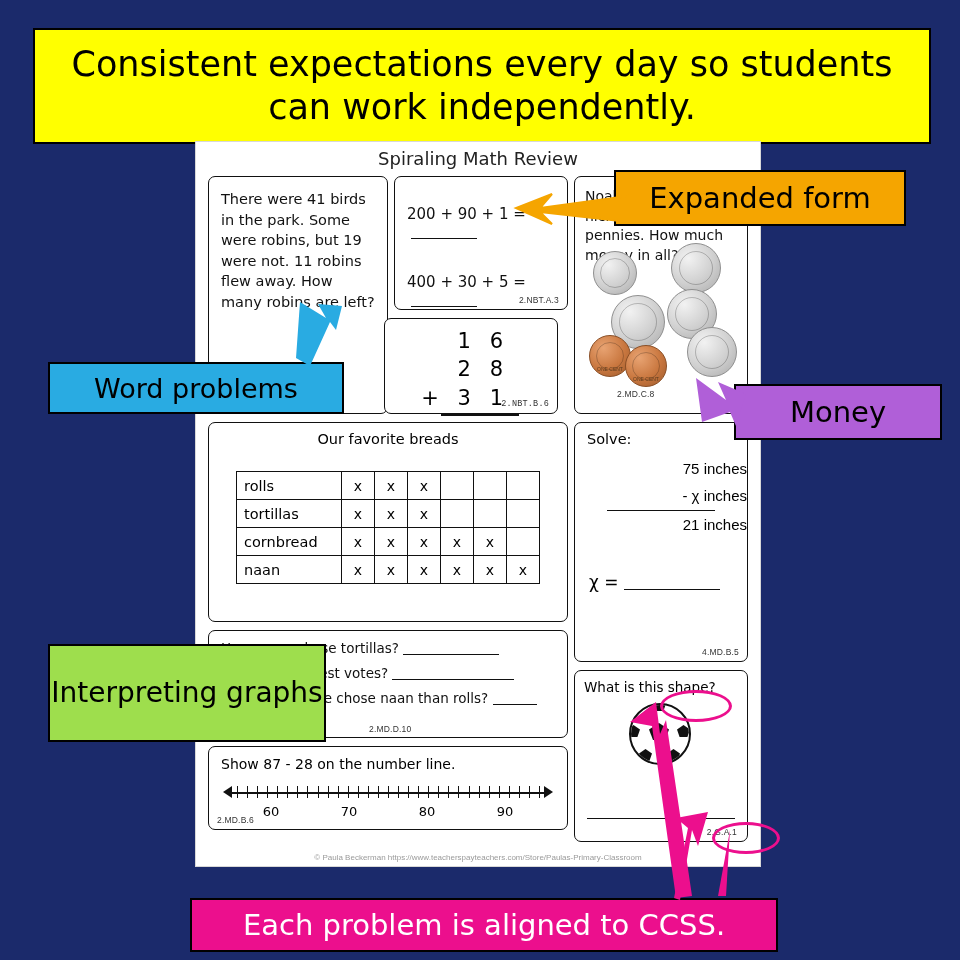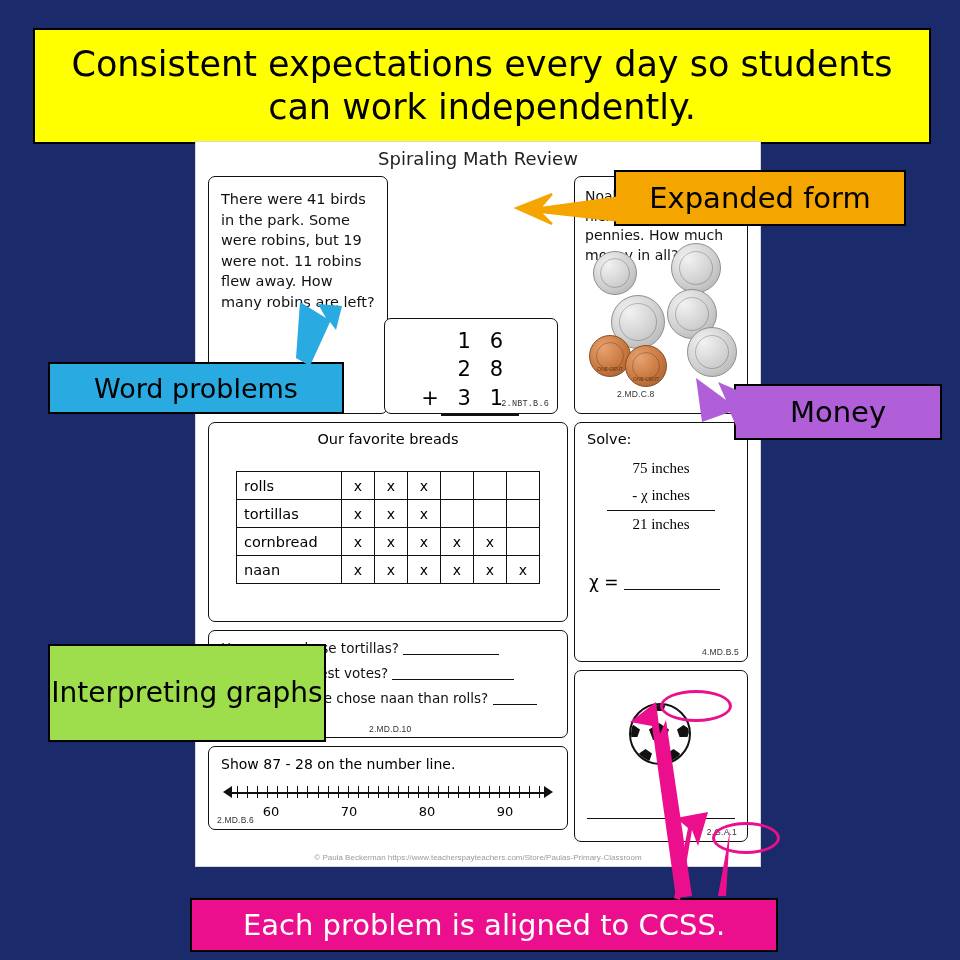--- a/index.html
+++ b/index.html
@@ -82,21 +82,21 @@
   .nl-line{position:absolute;left:8px;right:8px;top:8px;height:0;border-top:2px solid #111;}
   .nl-arrowL,.nl-arrowR{position:absolute;top:2px;width:0;height:0;border-top:6px solid transparent;border-bottom:6px solid transparent;}
   .nl-arrowL{left:0;border-right:9px solid #111;}
   .nl-arrowR{right:0;border-left:9px solid #111;}
   .tick{position:absolute;top:2px;width:1px;height:12px;background:#111;}
   .nlnum{position:absolute;top:20px;font-size:13px;transform:translateX(-50%);font-family:"DejaVu Sans", sans-serif;}
 
   
   #b-solve{left:378px;top:280px;width:174px;height:240px;}
   #b-solve .sv{font-size:14.5px;padding:8px 0 0 12px;font-family:"DejaVu Sans", sans-serif;}
-  .subline{text-align:center;font-size:15px;line-height:1.8;font-family:Liberation Serif, serif;}
+  .subline{text-align:right;font-size:15px;line-height:1.8;font-family:Liberation Sans, sans-serif;}
   .subrule{border-bottom:1.6px solid #111;width:108px;margin:1px auto 0 auto;}
   .xeq{font-size:17px;padding:34px 0 0 14px;font-family:"DejaVu Sans", sans-serif;}
 
   
   #b-shape{left:378px;top:528px;width:174px;height:172px;}
   #b-shape .q{font-size:13.5px;padding:8px 0 0 9px;font-family:"DejaVu Sans", sans-serif;}
   .ball{position:absolute;left:54px;top:32px;width:58px;height:58px;border-radius:50%;
         background:#fff;border:2px solid #111;overflow:hidden;}
   .ball .pent{position:absolute;background:#111;}
   .answerline{position:absolute;left:12px;right:12px;bottom:22px;border-bottom:1.4px solid #111;}
@@ -124,20 +124,29 @@
 </div>
 
 <div id="page">
   <div class="title">Spiraling Math Review</div>
 
   <div class="box" id="b-word">
     <p>There were 41 birds in the park.  Some were robins, but 19 were not.  11 robins flew away.  How many robins are left?</p>
     <div class="ccss" style="left:14px;bottom:5px;">2.OA.A.1    2.NBT.B.5</div>
   </div>
 
+  <div class="box" id="b-exp">
+    <div class="expline" style="padding-top:28px;">
+      <span>200 + 90 + 1 =</span><span class="ul"></span>
+    </div>
+    <div class="expline" style="padding-top:32px;">
+      <span>400 + 30 + 5 =</span><span class="ul"></span>
+    </div>
+    <div class="ccss" style="right:8px;bottom:4px;">2.NBT.A.3</div>
+  </div>
 
   <div class="box" id="b-add">
     <div class="addstack">
       <div>1 6</div>
       <div>2 8</div>
       <div>+ 3 1</div>
     </div>
     <div class="addrule"></div>
     <div class="ccss" style="right:8px;bottom:4px;font-family:Liberation Mono, monospace;">2.NBT.B.6</div>
   </div>
@@ -277,20 +286,21 @@
     <div class="subrule"></div>
     <div class="subline">21 inches</div>
     <div class="xeq">
       <span>χ =</span>
       <span class="blank" style="width:96px"></span>
     </div>
     <div class="ccss" style="right:8px;bottom:4px;">4.MD.B.5</div>
   </div>
 
   <div class="box" id="b-shape">
+    <div class="q">What is this shape?</div>
     <div class="ball">
       <div class="pent" style="left:18px;top:18px;width:20px;height:17px;clip-path:polygon(50% 0,100% 38%,80% 100%,20% 100%,0 38%);"></div>
       <div class="pent" style="left:22px;top:-6px;width:13px;height:12px;clip-path:polygon(50% 0,100% 38%,80% 100%,20% 100%,0 38%);"></div>
       <div class="pent" style="left:-4px;top:20px;width:13px;height:12px;clip-path:polygon(50% 0,100% 38%,80% 100%,20% 100%,0 38%);"></div>
       <div class="pent" style="left:46px;top:20px;width:13px;height:12px;clip-path:polygon(50% 0,100% 38%,80% 100%,20% 100%,0 38%);"></div>
       <div class="pent" style="left:8px;top:44px;width:13px;height:12px;clip-path:polygon(50% 0,100% 38%,80% 100%,20% 100%,0 38%);"></div>
       <div class="pent" style="left:36px;top:44px;width:13px;height:12px;clip-path:polygon(50% 0,100% 38%,80% 100%,20% 100%,0 38%);"></div>
     </div>
     <div class="answerline"></div>
     <div class="ccss" style="right:10px;bottom:4px;">2.G.A.1</div>

